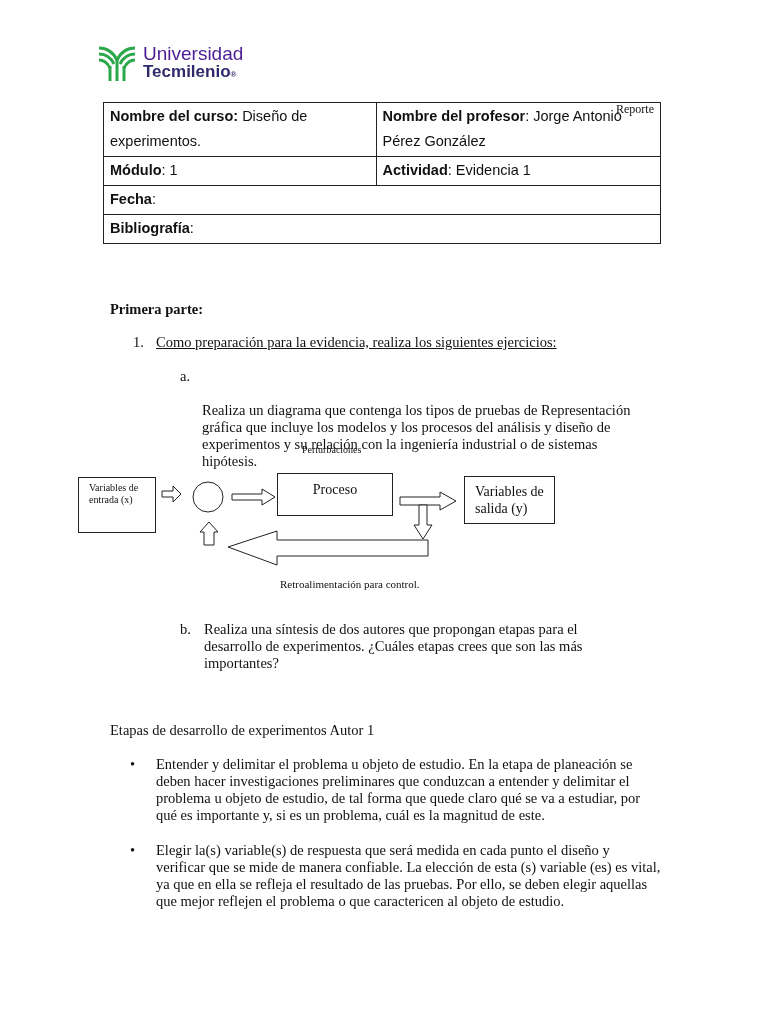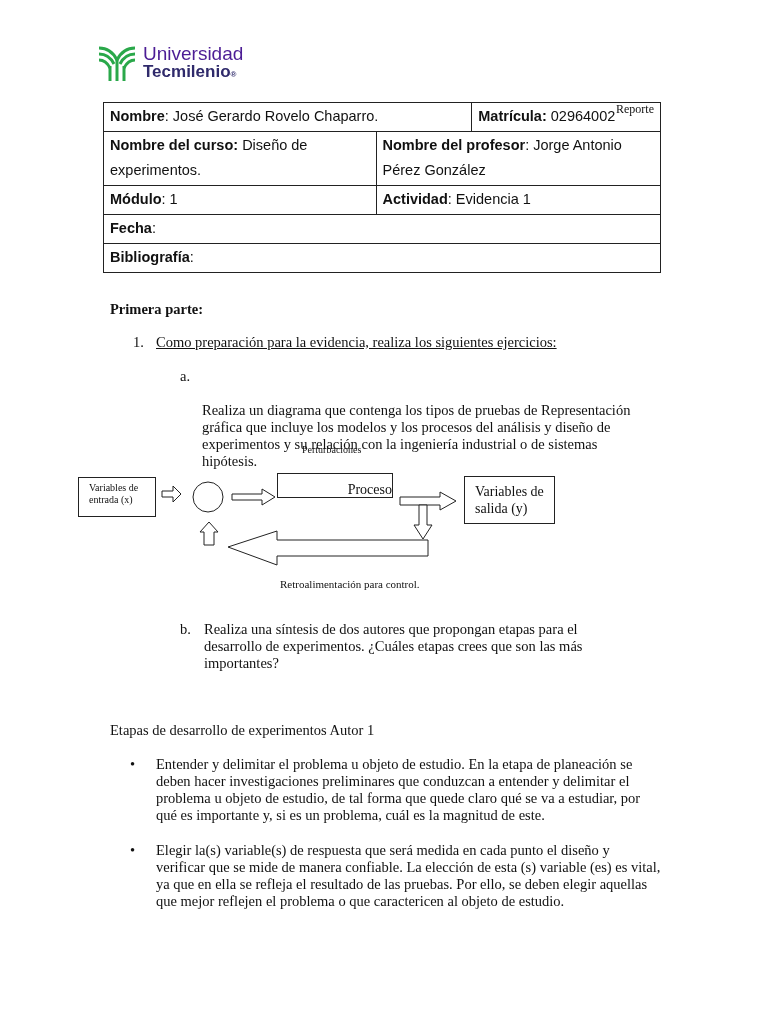--- a/index.html
+++ b/index.html
@@ -31,22 +31,22 @@
     .h-primera { left: 110px; top: 301px; font-weight: bold; }
     .item1-num { left: 133px; top: 334px; }
     .item1 { left: 156px; top: 334px; width: 480px; text-decoration: underline; }
     .itema-num { left: 180px; top: 368px; }
     .itema { left: 202px; top: 368px; width: 430px; margin-top: 34px; }
 
     
     .diag-label { font-size: 10px; line-height: 12px; }
     .box { border: 1px solid #222; background: #fff; }
     .perturb { left: 302px; top: 432px; margin-top: 12px; }
-    .in-box { left: 78px; top: 477px; width: 78px; height: 40px; padding: 4px 0 0 10px; box-sizing: border-box; }
-    .proc-box { left: 277px; top: 473px; width: 116px; height: 25px; text-align: right; font-size: 14px; padding-top: 8px; box-sizing: border-box; }
+    .in-box { left: 78px; top: 477px; width: 78px; height: 56px; padding: 4px 0 0 10px; box-sizing: border-box; }
+    .proc-box { left: 277px; top: 473px; width: 116px; height: 43px; text-align: center; font-size: 14px; padding-top: 8px; box-sizing: border-box; }
     .out-box { left: 464px; top: 476px; width: 91px; height: 48px; font-size: 14px; line-height: 17px; padding: 6px 0 0 10px; box-sizing: border-box; }
     .retro { left: 280px; top: 577px; font-size: 11px; line-height: 14px; width: 140px; }
     svg.arrows { position: absolute; left: 0; top: 0; }
 
     .itemb-num { left: 180px; top: 621px; }
     .itemb { left: 204px; top: 621px; width: 430px; }
 
     .etapas-h { left: 110px; top: 722px; }
     .bul { left: 130px; }
     .bul-text { left: 156px; width: 505px; }
@@ -74,24 +74,20 @@
 </div>
 <div class="abs report">Reporte</div>
 
 <table class="info">
   <colgroup>
       <col style="width:273px">
       <col style="width:96px">
       <col style="width:189px">
     </colgroup>
   <tbody>
-      <tr>
-    <td colspan="2"><b>Nombre</b><span>: José Gerardo Rovelo Chaparro.</span></td>
-    <td><b>Matrícula:</b><span> 02964002</span></td>
-  </tr>
   <tr>
     <td><b>Nombre del curso:</b><span> Diseño de experimentos.</span></td>
     <td colspan="2"><b>Nombre del profesor</b><span>: Jorge Antonio Pérez González</span></td>
   </tr>
   <tr>
     <td><b>Módulo</b><span>: 1</span></td>
     <td colspan="2"><b>Actividad</b><span>: Evidencia 1</span></td>
   </tr>
   <tr>
     <td colspan="3"><b>Fecha</b><span>:</span></td>

